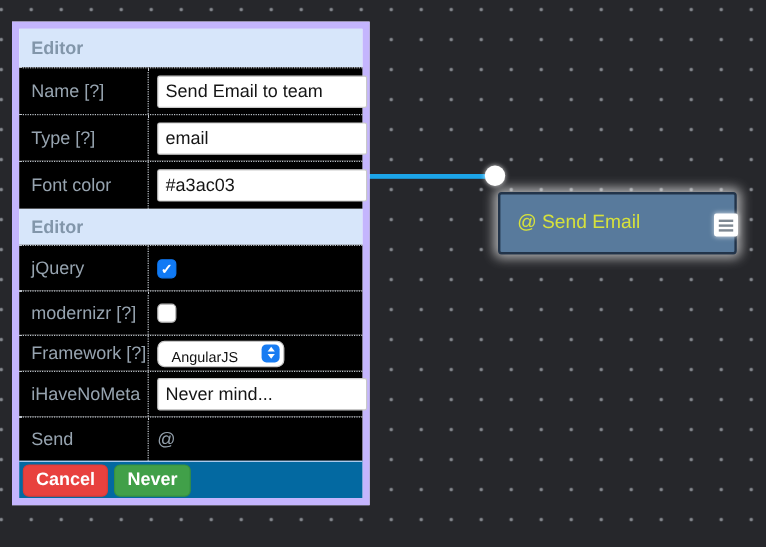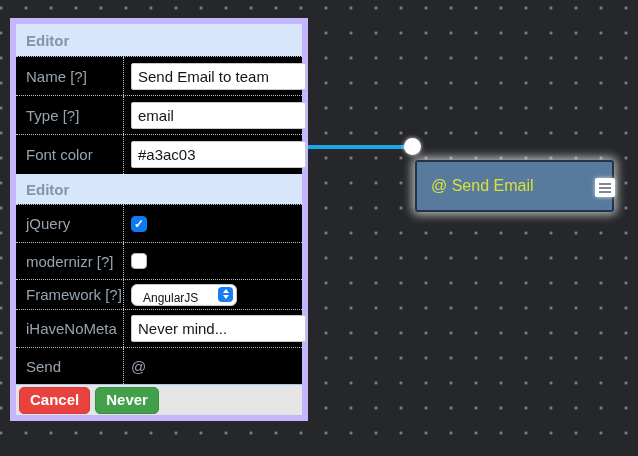--- a/index.html
+++ b/index.html
@@ -84,21 +84,21 @@
   }
   .stepper {
     position:absolute; right:3px; top:2px; width:15px; height:15px;
     background:#187cf2; border-radius:4px;
     display:flex; flex-direction:column; align-items:center; justify-content:center; gap:2px;
   }
   .tri-up { width:0; height:0; border-left:3.5px solid transparent; border-right:3.5px solid transparent; border-bottom:4px solid #fff; }
   .tri-down { width:0; height:0; border-left:3.5px solid transparent; border-right:3.5px solid transparent; border-top:4px solid #fff; }
 
   
-  .btn-row { border-top:1px solid #a9c9ec; display:flex; align-items:center; padding-left:3px; background:#e5e5e5; }
+  .btn-row { border-top:1px solid #a9c9ec; display:flex; align-items:center; padding-left:3px; background:#0369a1; }
   .btn {
     font-family:"Liberation Sans", sans-serif; font-size:15px; font-weight:bold;
     color:#fff; border-radius:5px; padding:3px 10px 4px; cursor:pointer; line-height:1.2;
   }
   .btn-cancel { background:#e8413e; border:1px solid #d93b38; }
   .btn-save { background:#41a049; border:1px solid #38903f; margin-left:5px; }
 </style>
 </head>
 <body>
 

